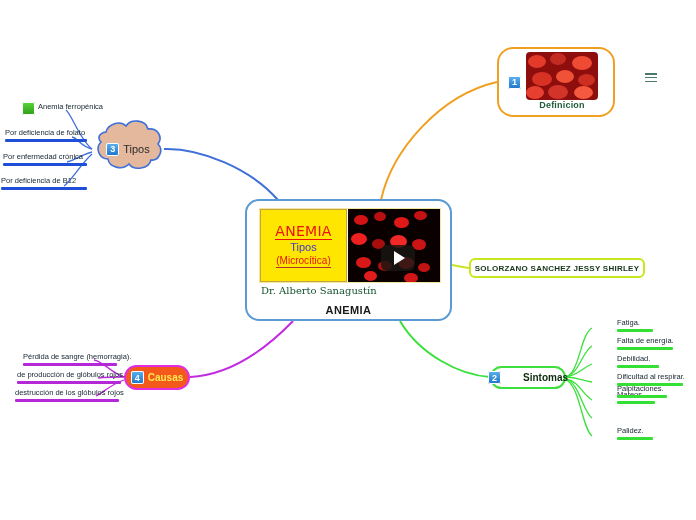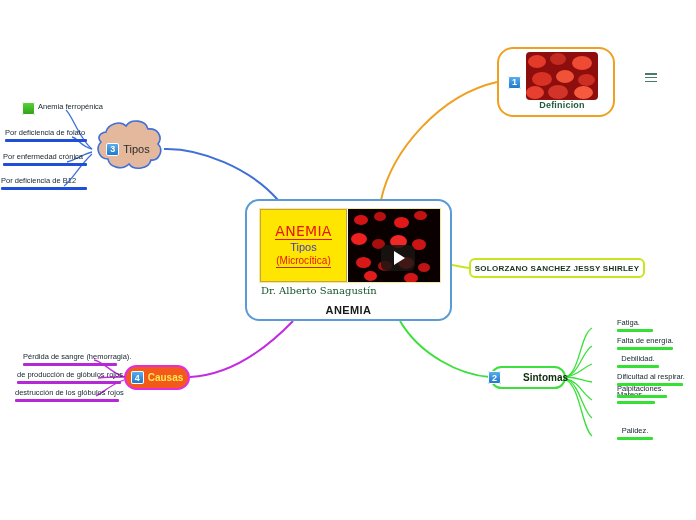--- a/index.html
+++ b/index.html
@@ -285,37 +285,37 @@
   </div>
 
   <div class="leaf" style="left:594px;top:318px;width:36px;">
     <span class="txt">Fatiga.</span>
     <span class="bar bar-green"></span>
   </div>
   <div class="leaf" style="left:594px;top:336px;width:56px;">
     <span class="txt">Falta de energía.</span>
     <span class="bar bar-green"></span>
   </div>
-  <div class="leaf" style="left:594px;top:354px;width:42px;text-align:center;">
+  <div class="leaf" style="left:594px;top:354px;width:42px;">
     <span class="txt">Debilidad.</span>
     <span class="bar bar-green"></span>
   </div>
   <div class="leaf" style="left:594px;top:372px;width:66px;">
     <span class="txt">Dificultad al respirar.</span>
     <span class="bar bar-green"></span>
   </div>
   <div class="leaf" style="left:594px;top:390px;width:38px;">
     <span class="txt">Mareos.</span>
     <span class="bar bar-green"></span>
   </div>
   <div class="leaf" style="left:594px;top:384px;width:50px;">
     <span class="txt">Palpitaciones.</span>
     <span class="bar bar-green"></span>
   </div>
-  <div class="leaf" style="left:594px;top:426px;width:36px;text-align:center;">
+  <div class="leaf" style="left:594px;top:426px;width:36px;">
     <span class="txt">Palidez.</span>
     <span class="bar bar-green"></span>
   </div>
 
   <div class="author-node">
     <span>SOLORZANO SANCHEZ JESSY SHIRLEY</span>
   </div>
 
 </div>
 

